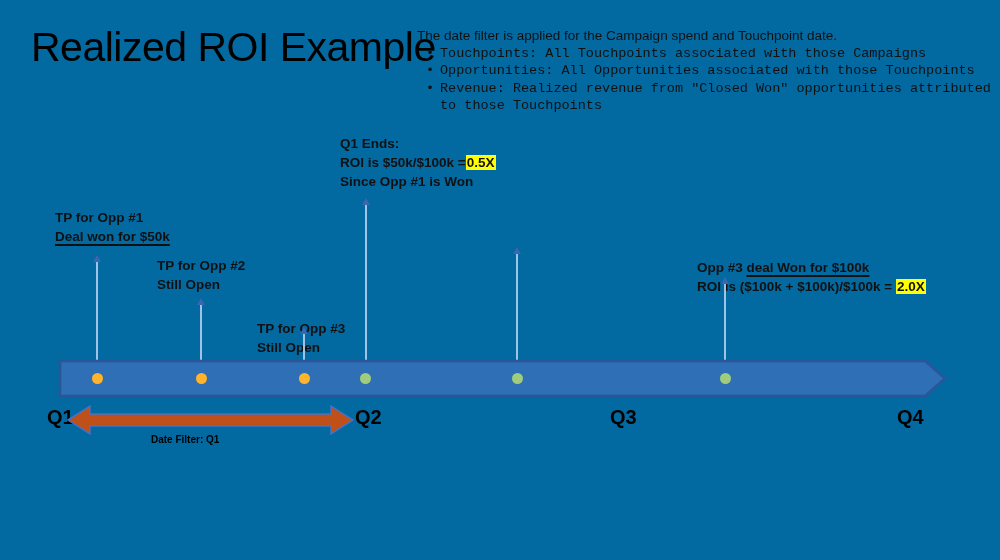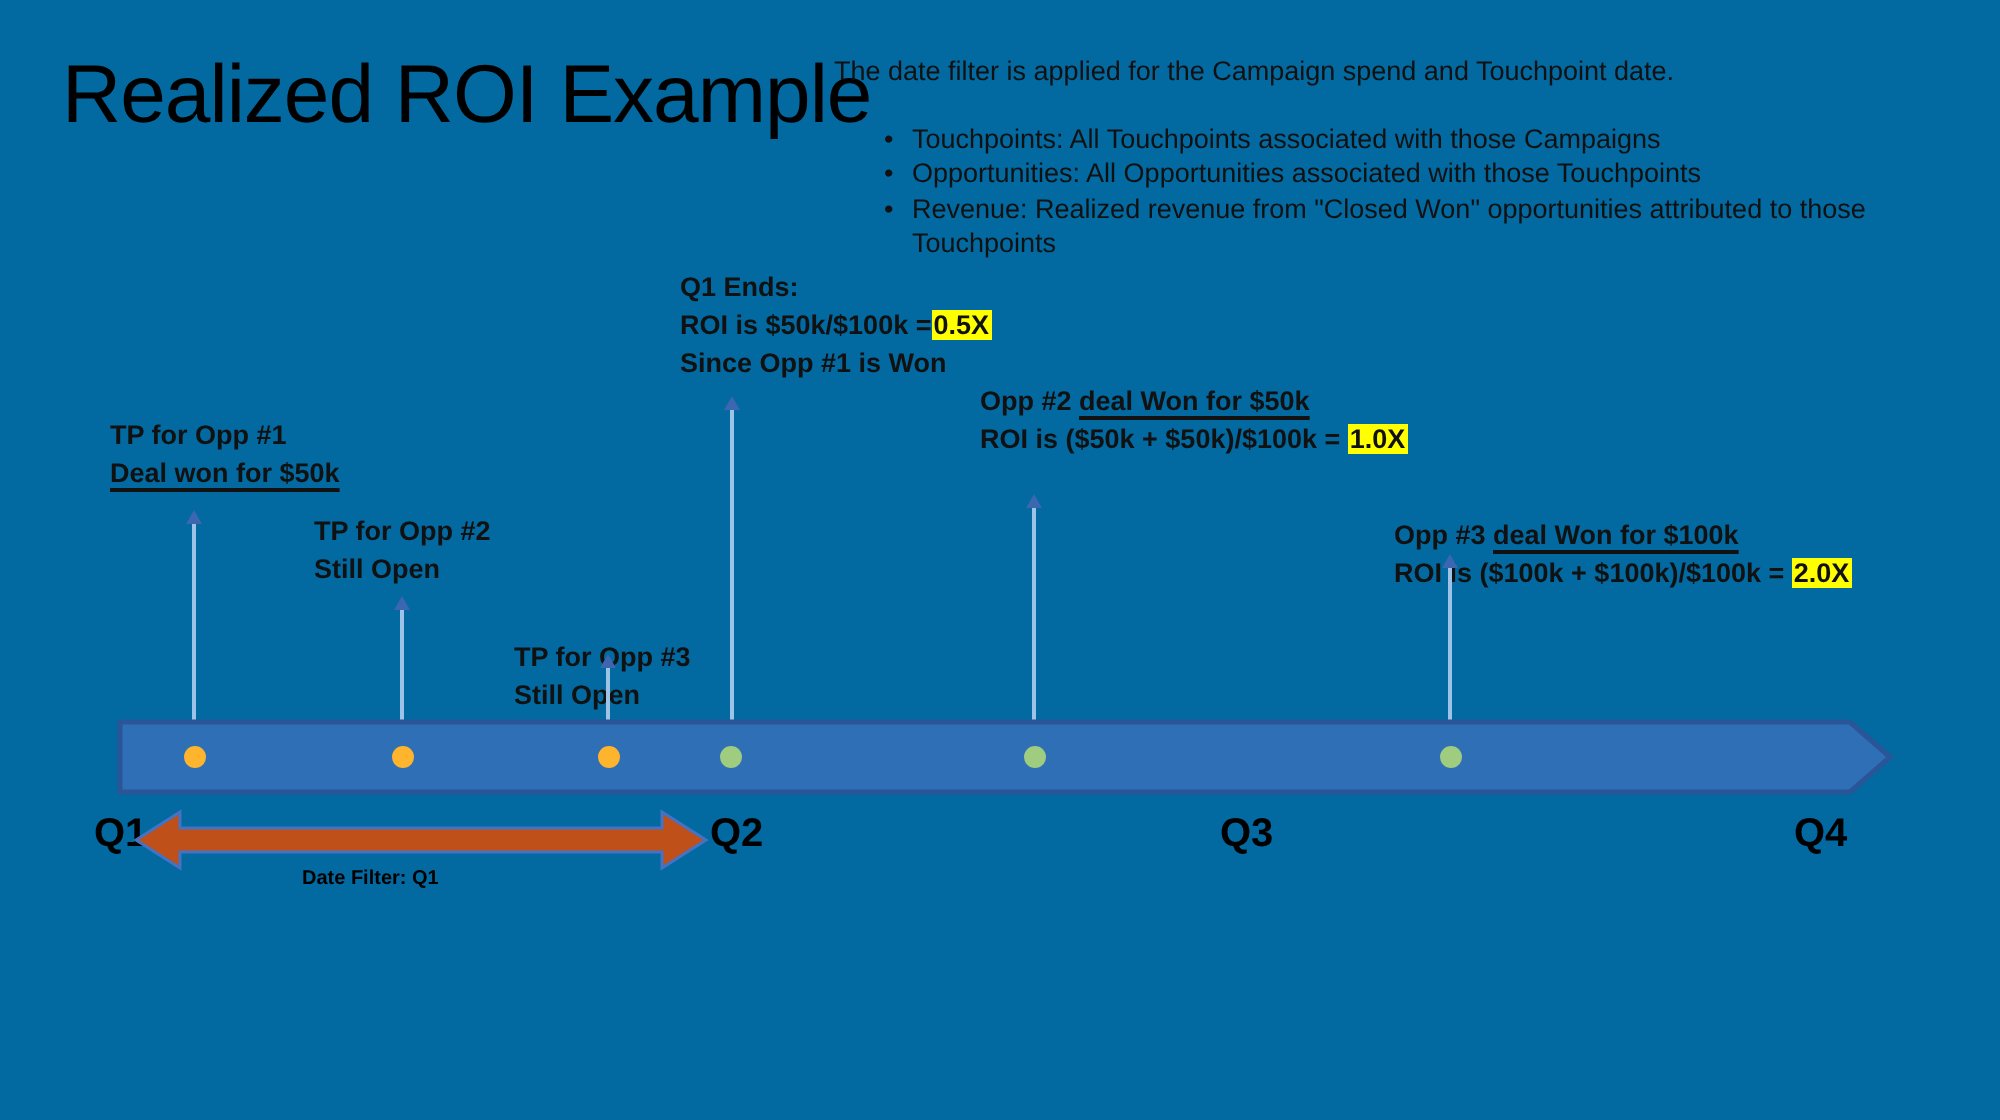--- a/index.html
+++ b/index.html
@@ -27,21 +27,21 @@
   
   .info {
     position: absolute;
     left: 417px;
     top: 27px;
     width: 575px;
     font-size: 13.5px;
     line-height: 17.6px;
     color: #111111;
   }
-  .info ul { margin: 16px; padding: 0; list-style: none; }
+  .info ul { margin: 0; padding: 0; list-style: none; font-family: Liberation Mono, monospace; }
   .info li { position: relative; padding-left: 23px; }
   .info li::before {
     content: "\2022";
     position: absolute;
     left: 9px;
     top: 0;
   }
   
   .ann {
     position: absolute;
@@ -129,24 +129,20 @@
   <div class="ann" style="left:157px; top:256px;">
     <div>TP for Opp #2</div>
     <div>Still Open</div>
   </div>
 
   <div class="ann" style="left:257px; top:287px;margin-top:32px;">
     <div>TP for Opp #3</div>
     <div>Still Open</div>
   </div>
 
-  <div class="ann" style="left:490px; top:191px;">
-    <div><span>Opp #2 </span><span class="u">deal Won for $50k</span></div>
-    <div><span>ROI is ($50k + $50k)/$100k = </span><span class="hl">1.0X</span></div>
-  </div>
 
   <div class="ann" style="left:697px; top:239px;margin-top:19px;">
     <div><span>Opp #3 </span><span class="u">deal Won for $100k</span></div>
     <div><span>ROI is ($100k + $100k)/$100k = </span><span class="hl">2.0X</span></div>
   </div>
 
   <div class="uparrow" style="left:96px;  top:262px; height:99px;"></div>
   <div class="uparrow" style="left:200px; top:305px; height:56px;"></div>
   <div class="uparrow" style="left:303px; top:334px; height:27px;"></div>
   <div class="uparrow" style="left:365px; top:205px; height:156px;"></div>

